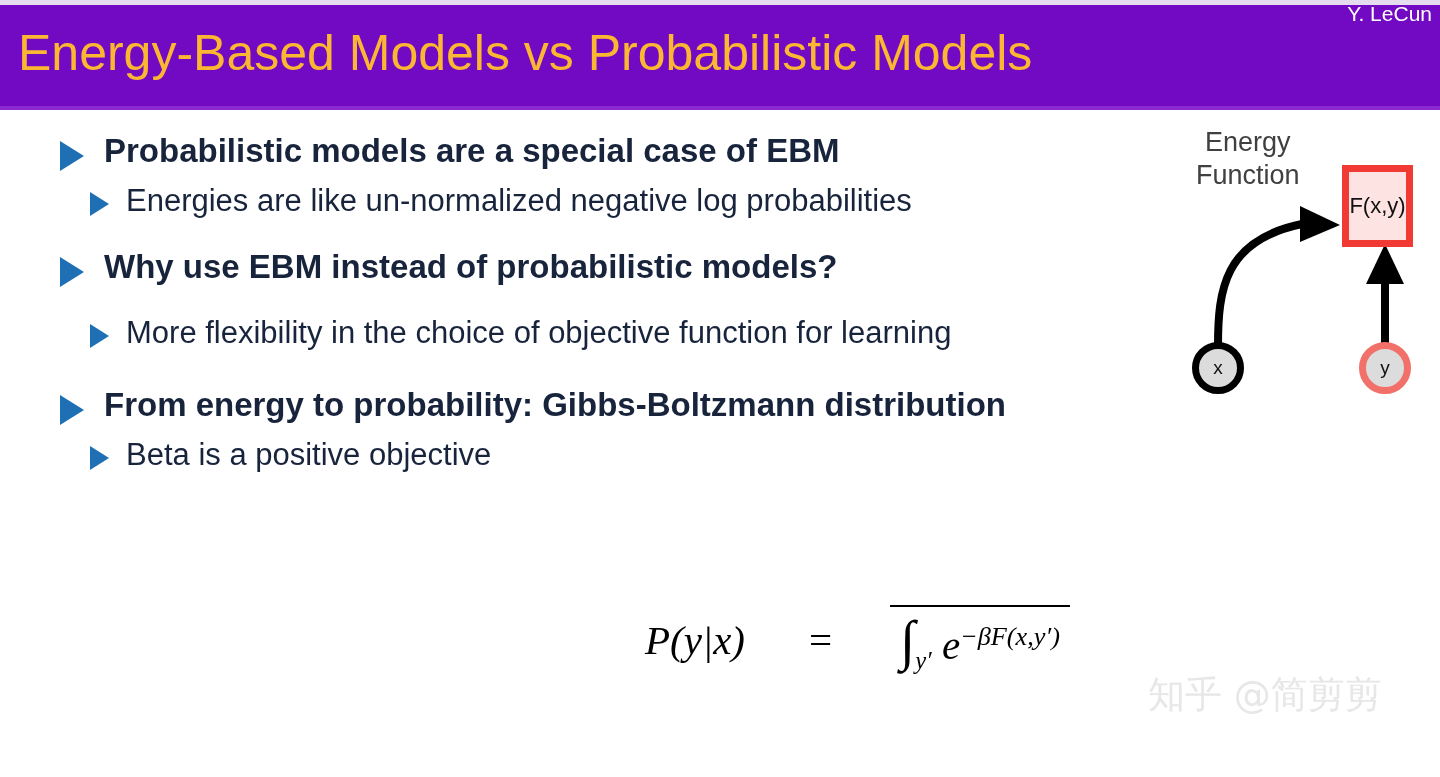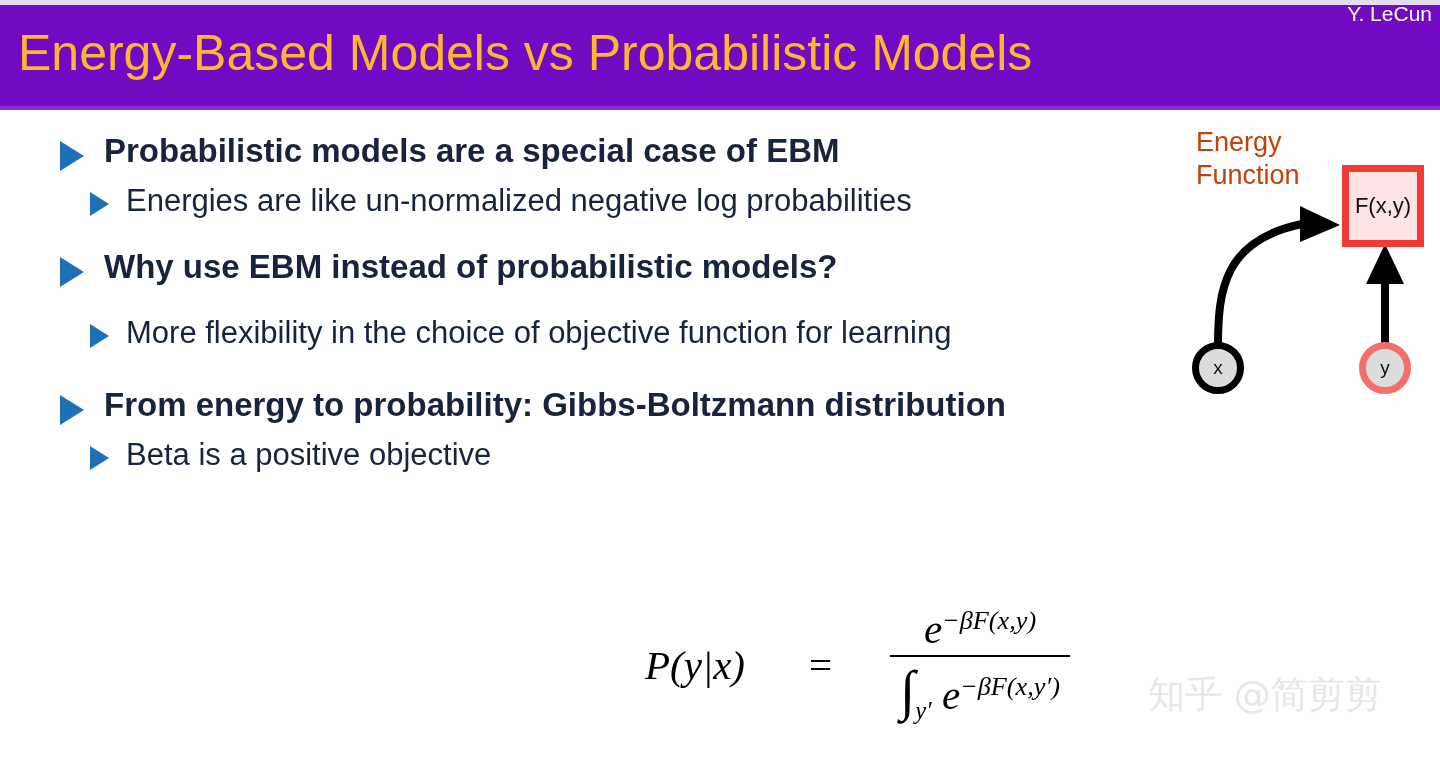--- a/index.html
+++ b/index.html
@@ -158,27 +158,28 @@
     left: 1182px;
     top: 120px;
     width: 258px;
     height: 285px;
   }
   #energy-function-label {
     position: absolute;
     left: 14px; top: 6px;
     font-size: 27px;
     line-height: 33px;
-    color: #c2410c;
+    color: #404040;
     white-space: pre-line;
+    text-align: center;
   }
   #fxy-box {
     position: absolute;
     left: 160px; top: 45px;
-    width: 82px; height: 82px;
+    width: 71px; height: 82px;
     background: #fde3e2;
     border: 7px solid #f23a35;
     box-sizing: border-box;
     display: flex;
     align-items: center;
     justify-content: center;
   }
   #fxy-label {
     font-size: 22px;
     color: #111111;
@@ -272,21 +273,20 @@
       <span class="tri"></span>
       <span class="btext">Beta is a positive objective</span>
     </div>
 
   </div>
 
   <div id="formula">
     <span class="lhs">P(y|x)</span>
     <span class="eq">=</span>
     <span class="frac">
-      <span class="num"><span>e</span><sup class="ex">−βF(x,y)</sup></span>
       <span class="bar"></span>
       <span class="den"><span class="intsym">∫</span><sub class="sb">y′</sub>&nbsp;<span>e</span><sup class="ex">−βF(x,y′)</sup></span>
     </span>
   </div>
 
   <div id="diagram">
 
     <svg id="arrows-svg" viewBox="0 0 258 285">
       <path d="M 36 226 C 36 170 42 120 120 104" stroke="#000000" stroke-width="8" fill="none" stroke-linecap="round"></path>
       <polygon points="118,86 158,105 118,122" fill="#000000"></polygon>

